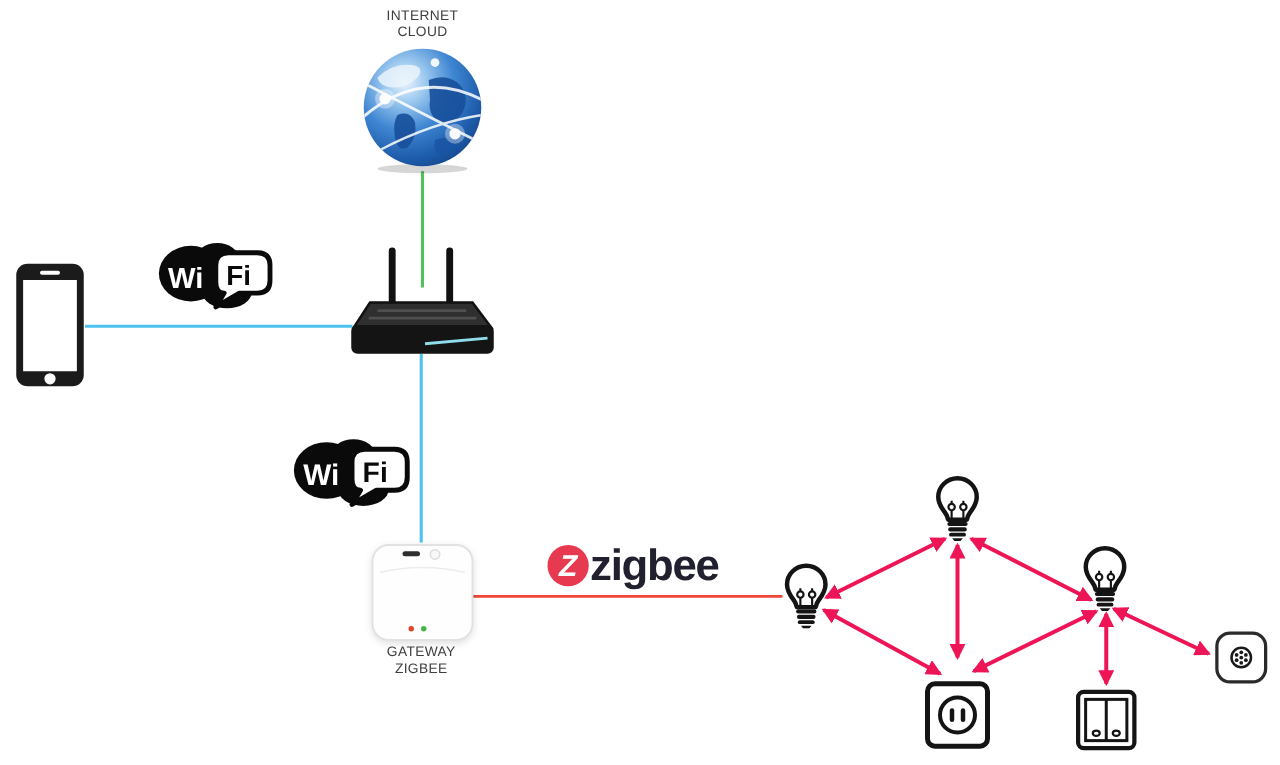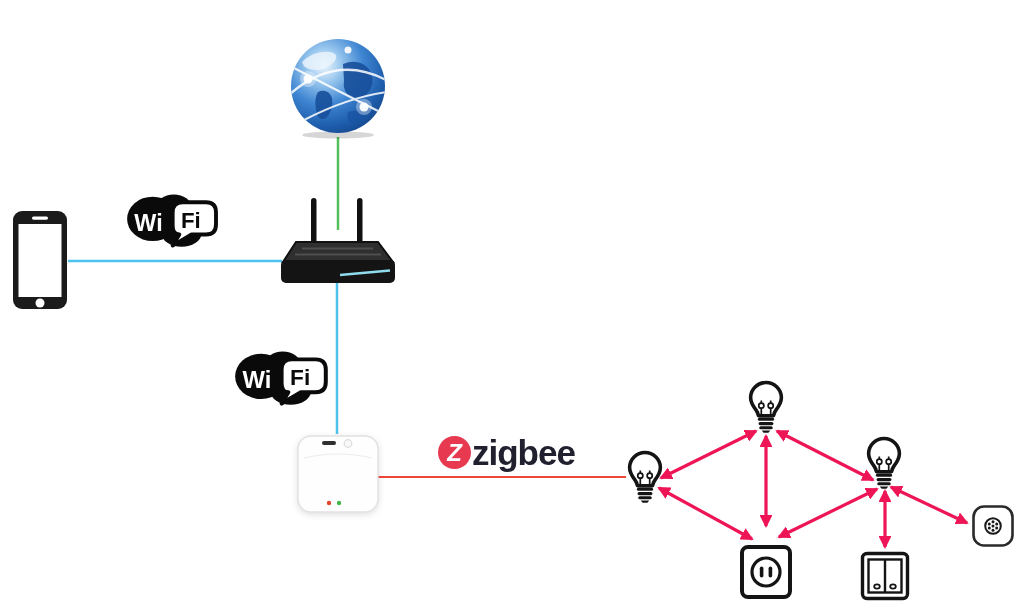--- a/index.html
+++ b/index.html
@@ -175,14 +175,22 @@
       <circle cx="22" cy="22" r="1.5"></circle>
         <circle cx="22" cy="17.8" r="1.5"></circle>
         <circle cx="22" cy="26.2" r="1.5"></circle>
       <circle cx="25.7" cy="19.9" r="1.5"></circle>
         <circle cx="25.7" cy="24.1" r="1.5"></circle>
       <circle cx="18.3" cy="19.9" r="1.5"></circle>
         <circle cx="18.3" cy="24.1" r="1.5"></circle>
     </g>
   </svg>
 
+  <div class="label" style="left:266px;top:7px;width:144px">
+    <div>INTERNET</div>
+    <div>CLOUD</div>
+  </div>
+  <div class="label" style="left:265px;top:516px;width:144px">
+    <div>GATEWAY</div>
+    <div>ZIGBEE</div>
+  </div>
 
 </div>
 
 </body></html>

